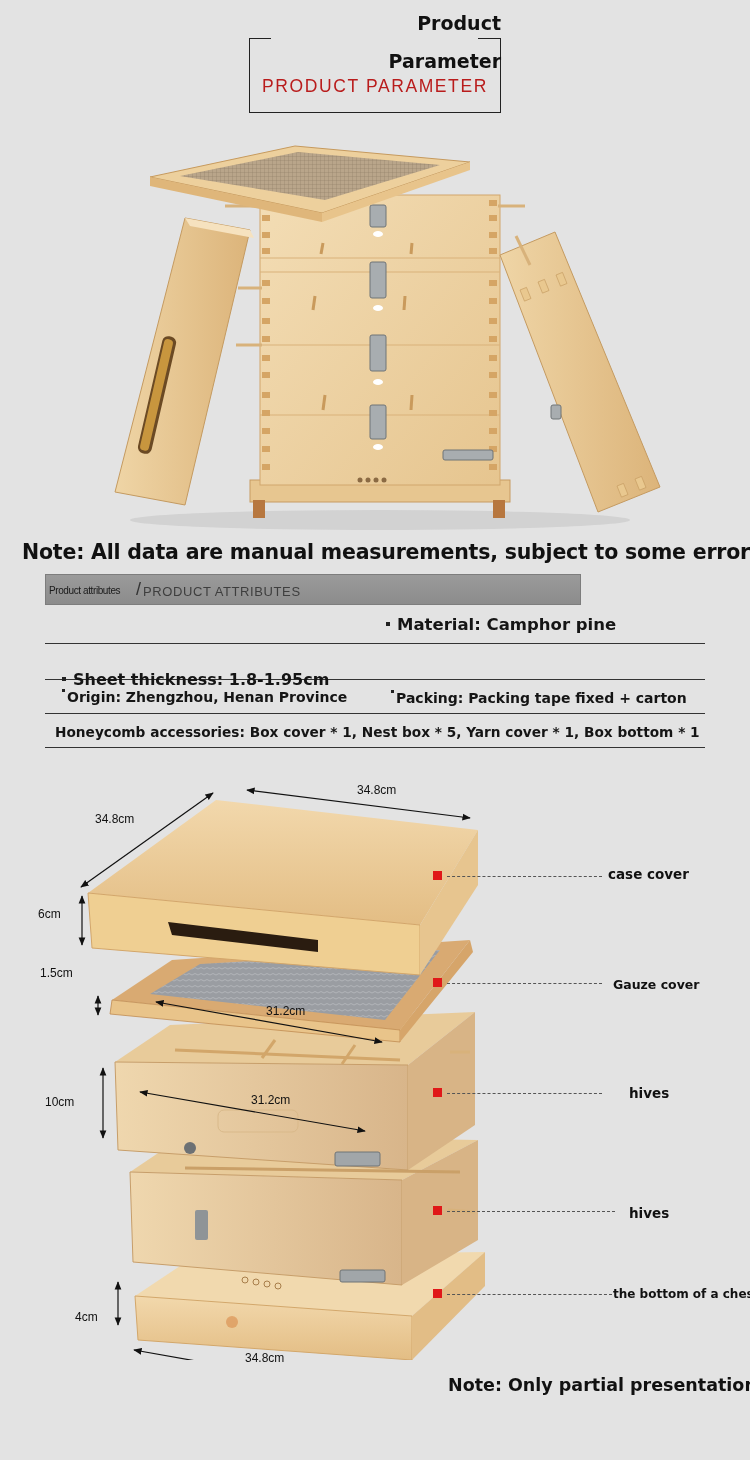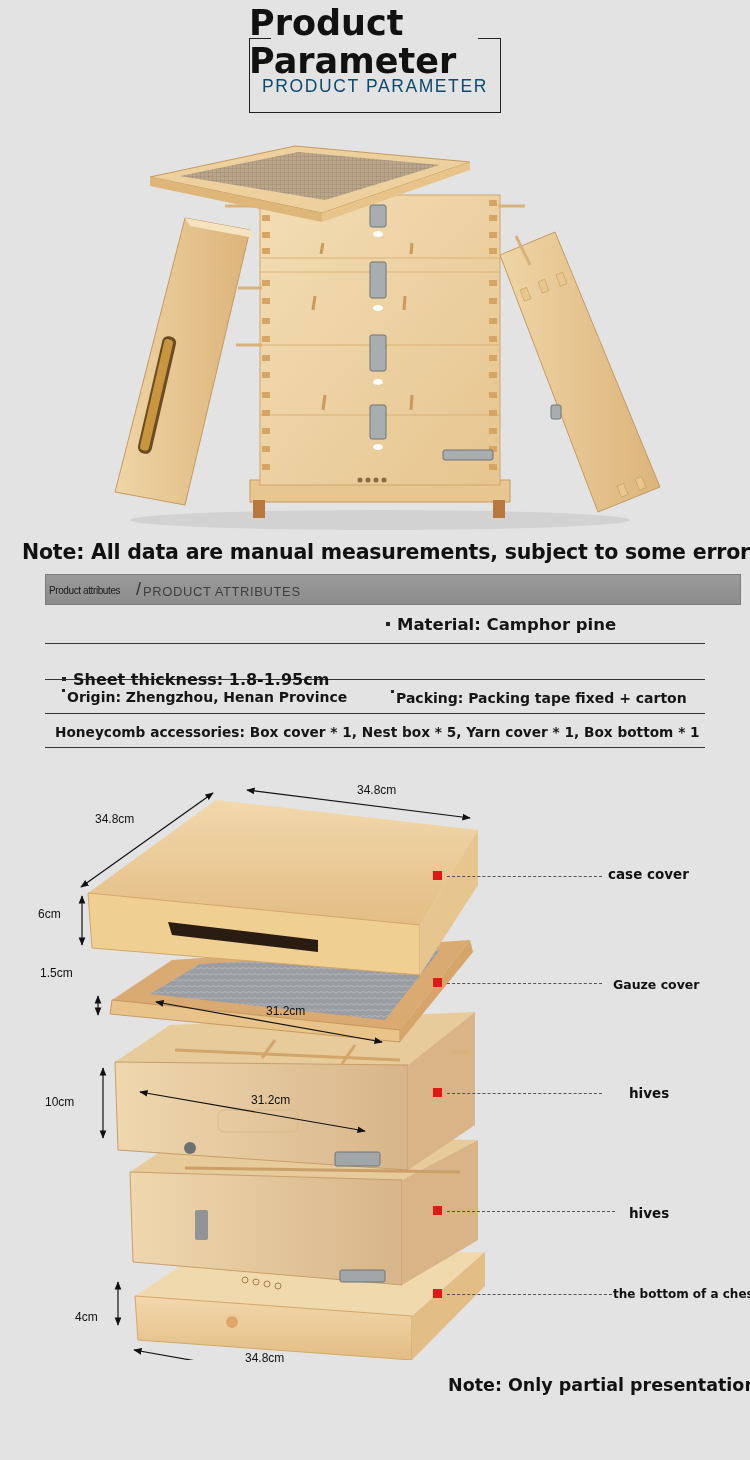--- a/index.html
+++ b/index.html
@@ -4,29 +4,29 @@
 <style>
   * { box-sizing: border-box; margin: 0; padding: 0; }
   html, body { width: 750px; height: 1460px; background: #e3e3e3; overflow: hidden; }
   body { position: relative; font-family: "DejaVu Sans", "Liberation Sans", sans-serif; color: #111; }
 
   
   .title-box { position: absolute; left: 249px; top: 38px; width: 252px; height: 75px;
     border: 1.5px solid #222; border-top: none; }
   .title-gap-l { position: absolute; left: 249px; top: 38px; width: 22px; height: 0; border-top: 1.5px solid #222; }
   .title-gap-r { position: absolute; left: 478px; top: 38px; width: 23px; height: 0; border-top: 1.5px solid #222; }
-  .title-main { position: absolute; left: 249px; width: 252px; text-align: left; font-weight: bold;
-    font-size: 35px; line-height: 34px; color: #111; }
+  .title-main { position: absolute; left: 249px; width: 252px; text-align: right; font-weight: bold;
+    font-size: 19px; line-height: 34px; color: #111; }
   .title-sub { position: absolute; left: 249px; top: 76px; width: 252px; text-align: center;
-    font-family: "Liberation Sans", sans-serif; font-size: 17.5px; letter-spacing: 1.6px; color: #0c4a6e; }
+    font-family: "Liberation Sans", sans-serif; font-size: 17.5px; letter-spacing: 1.6px; color: #b91c1c; }
 
   
   .note-top { position: absolute; left: 0; top: 540px; width: 750px; text-align: right; font-weight: bold;
     font-size: 20.5px; letter-spacing: -0.2px; }
-  .attr-bar { position: absolute; left: 45px; top: 574px; width: 696px; height: 31px;
+  .attr-bar { position: absolute; left: 45px; top: 574px; width: 536px; height: 31px;
     background: linear-gradient(#9a9a9a, #8c8c8c); border: 1px solid #7d7d7d; }
   .attr-bar .a1 { position: absolute; left: 3px; top: 10px; font-family: "Liberation Sans", sans-serif;
     font-size: 10px; color: #1a1a1a; letter-spacing: -0.4px; }
   .attr-bar .sl { position: absolute; left: 90px; top: 4px; font-size: 18px; color: #333;
     font-family: "Liberation Sans", sans-serif; font-weight: 200; }
   .attr-bar .a2 { position: absolute; left: 97px; top: 9px; font-family: "Liberation Sans", sans-serif;
     font-size: 13px; color: #3e3e3e; letter-spacing: 0.6px; }
 
   .row { position: absolute; left: 45px; width: 660px; border-bottom: 1.5px solid #333; }
   .row span { position: absolute; font-weight: bold; white-space: nowrap; color: #151515; }

